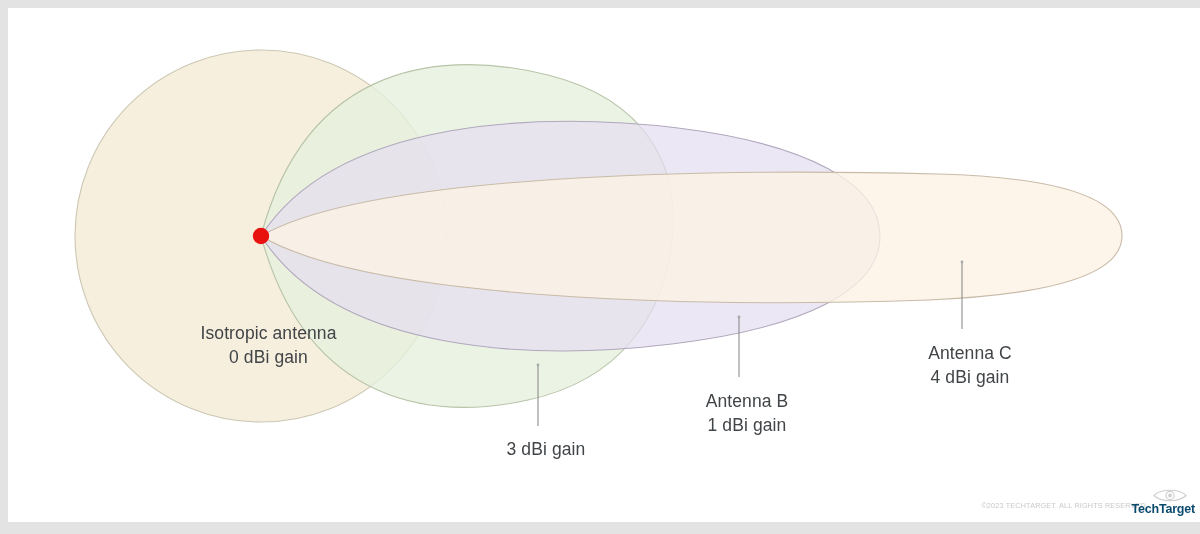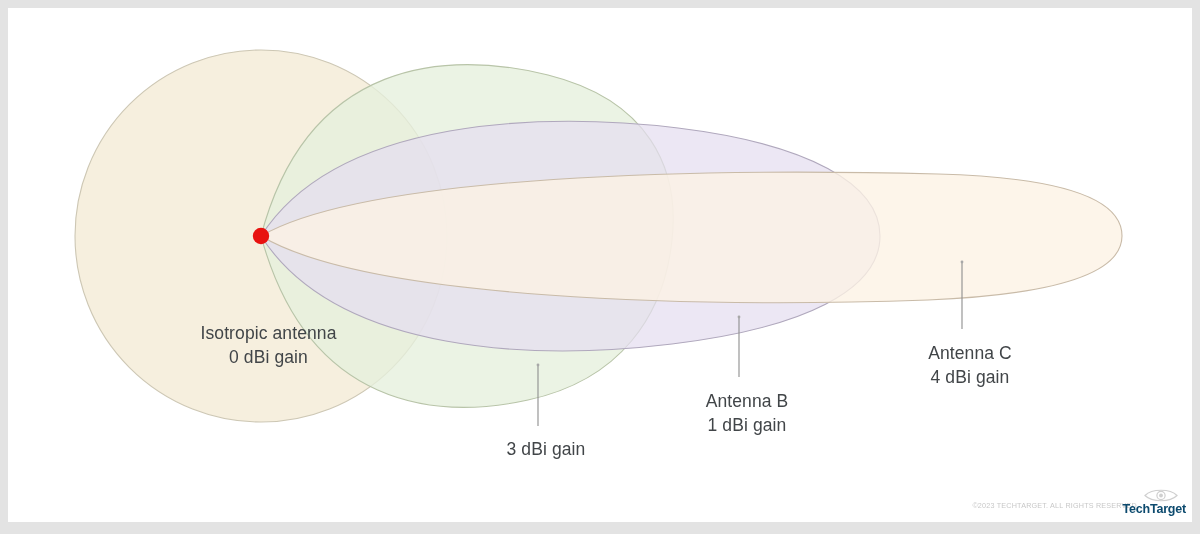--- a/index.html
+++ b/index.html
@@ -21,20 +21,21 @@
     box-sizing: border-box;
   }
   #canvas-area {
     position: absolute;
     left: 8px;
     top: 8px;
     width: 1184px;
     height: 514px;
     background: #ffffff;
     overflow: hidden;
+    padding-left: 9px;
   }
   #pattern-svg {
     position: absolute;
     left: 0;
     top: 0;
     width: 1184px;
     height: 514px;
     display: block;
   }
   .lobe-label {

